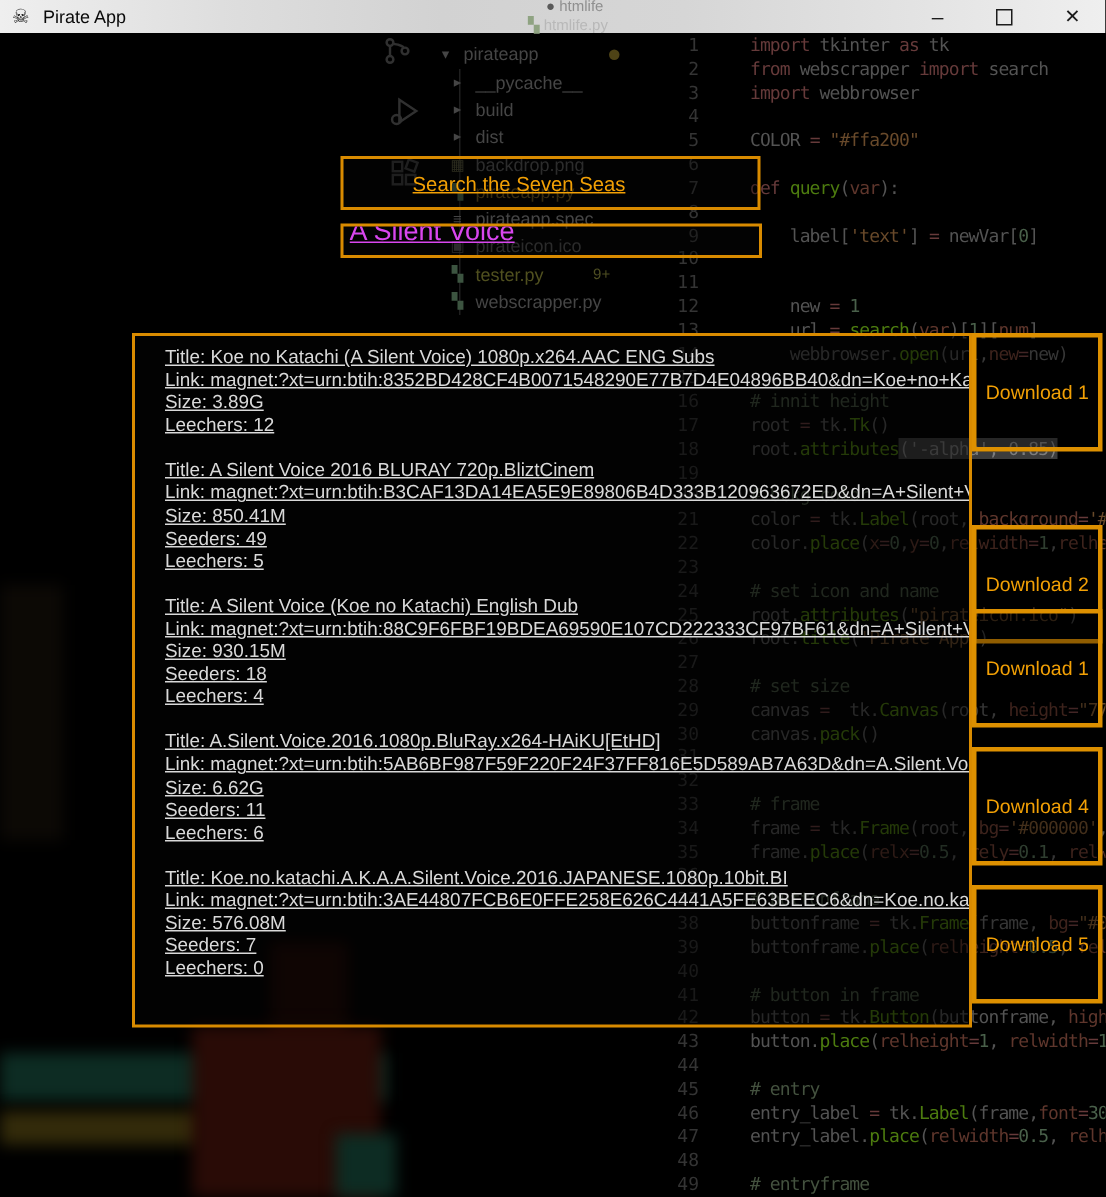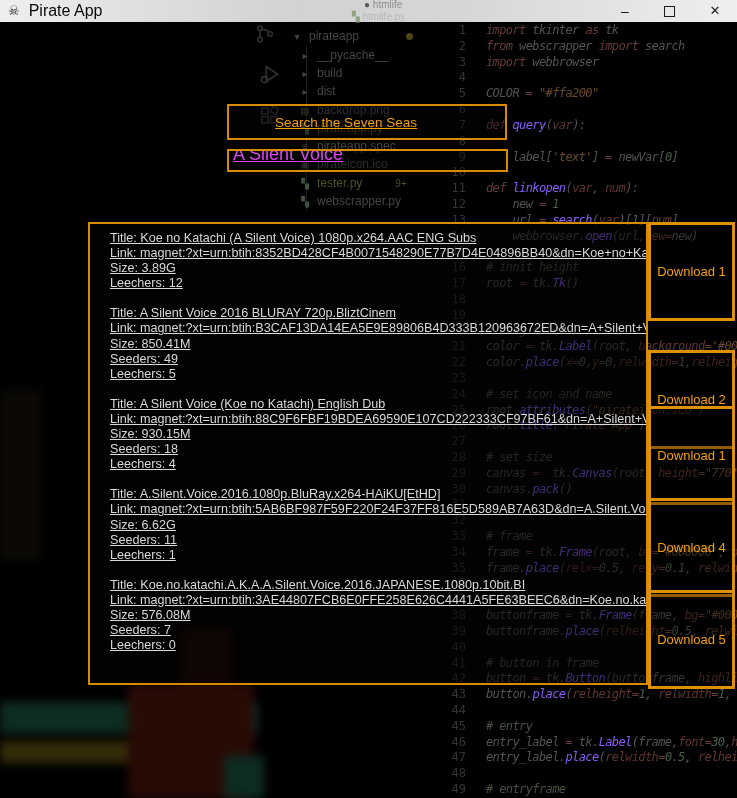--- a/index.html
+++ b/index.html
@@ -7,21 +7,21 @@
        font-family:"Liberation Sans",sans-serif;}
 
   
   .blob{position:absolute;filter:blur(5px);}
 
   
   #titlebar{position:absolute;left:0;top:0;width:737px;height:22px;z-index:40;
     background:linear-gradient(90deg,#efefef 0%,#dedede 20%,#d2d2d2 40%,#d6d6d6 62%,#e4e4e4 84%,#efefef 100%);
     display:flex;align-items:center;}
   #app-icon{font-size:13px;color:#141414;margin-left:8px;line-height:22px;}
-  #win-title{font-size:16px;color:#0a0a0a;margin-left:9px;}
+  #win-title{font-size:12px;color:#0a0a0a;margin-left:9px;}
   .winbtn{position:absolute;top:0;height:22px;width:34px;text-align:center;line-height:22px;
           font-size:12px;color:#1c1c1c;cursor:default;}
   #btn-min{left:608px;font-size:14px;}
   #btn-max{left:652px;}
   #btn-max .sq{display:inline-block;width:9px;height:9px;border:1.2px solid #1c1c1c;margin-top:6px;}
   #btn-close{left:698px;font-size:13px;}
   .ghost{position:absolute;font-size:10px;white-space:nowrap;}
 
   
   #vscode{position:absolute;inset:0;z-index:10;}
@@ -34,45 +34,45 @@
   .f-olive{color:#50501f;}
   .f-green-ic{color:#3c5440;}
   .badge{font-size:10px;margin-left:26px;color:#4e4e22;}
   .dotbadge{width:7px;height:7px;border-radius:50%;background:#4e4316;display:inline-block;margin-left:40px;}
 
   
   #code-layer{position:absolute;left:440px;top:23px;width:300px;
     font-family:"DejaVu Sans Mono",monospace;font-size:12px;letter-spacing:-0.6px;}
   .cl{height:15.82px;line-height:15.82px;white-space:pre;display:flex;}
   .ln{width:26px;text-align:right;color:#343434;flex:0 0 26px;letter-spacing:0;}
-  .lc{margin-left:20px;font-style:italic;}
+  .lc{margin-left:34px;}
   .t-p{color:#535353;}
   .t-k{color:#663a3a;}
-  .t-f{color:#8b5cf6;}
+  .t-f{color:#4d7c0f;}
   .t-s{color:#68492a;}
   .t-c{color:#44523f;}
   .t-n{color:#49604a;}
   .t-a{color:#5f362c;}
   .t-b{color:#7d7d7d;background:#3c3c3c;}
 
   
   .appw{z-index:20;text-decoration:underline;}
   #search-btn{position:absolute;left:227px;top:104px;width:280px;height:36px;box-sizing:border-box;
     border:2px solid #d98b00;background:rgba(4,4,4,0.38);color:#f2a005;font-size:13.5px;
     display:flex;align-items:center;justify-content:center;padding-right:48px;cursor:pointer;}
   #entry{position:absolute;left:227px;top:149px;width:281px;height:23px;box-sizing:border-box;
     border:2px solid #d98b00;background:rgba(8,8,8,0.42);color:#d946ef;font-size:18px;
     font-family:"Liberation Sans",sans-serif;padding:0 0 12px 4px;outline:none;}
   #results{position:absolute;left:88px;top:222px;width:560px;height:463px;box-sizing:border-box;
     border:2px solid #d98b00;background:rgba(3,3,3,0.55);overflow:hidden;
     padding:7px 0 0 20px;color:#d9d9d9;font-size:12.6px;}
   #results .entry{margin-bottom:15px;}
   #results .rl{height:15.1px;line-height:15.1px;white-space:nowrap;}
   #btnframe{position:absolute;left:648px;top:222px;width:87px;height:463px;box-sizing:border-box;}
-  .dlcell{position:absolute;left:0;width:87px;height:99px;box-sizing:border-box;
+  .dlcell{position:absolute;left:0;width:87px;height:79px;box-sizing:border-box;
     border:3px solid #dd9000;background:rgba(0,0,0,0.35);
     display:flex;align-items:center;justify-content:center;
     color:#f2a005;font-size:13px;cursor:pointer;}
 </style>
 </head>
 <body>
 
 <div>
   <div class="blob" style="left:0;top:702px;width:258px;height:32px;background:#0d2c23;"></div>
   <div class="blob" style="left:0;top:741px;width:136px;height:22px;background:#332b0a;"></div>
@@ -157,28 +157,28 @@
       <div class="cl"><span class="ln">1</span><span class="lc"><span class="t-k">import</span><span class="t-p"> tkinter </span><span class="t-k">as</span><span class="t-p"> tk</span></span></div>
       <div class="cl"><span class="ln">2</span><span class="lc"><span class="t-k">from</span><span class="t-p"> webscrapper </span><span class="t-k">import</span><span class="t-p"> search</span></span></div>
       <div class="cl"><span class="ln">3</span><span class="lc"><span class="t-k">import</span><span class="t-p"> webbrowser</span></span></div>
       <div class="cl"><span class="ln">4</span><span class="lc"></span></div>
       <div class="cl"><span class="ln">5</span><span class="lc"><span class="t-p">COLOR </span><span class="t-k">=</span><span class="t-p"> </span><span class="t-s">"#ffa200"</span></span></div>
       <div class="cl"><span class="ln">6</span><span class="lc"></span></div>
       <div class="cl"><span class="ln">7</span><span class="lc"><span class="t-k">def</span><span class="t-f"> query</span><span class="t-p">(</span><span class="t-a">var</span><span class="t-p">):</span></span></div>
       <div class="cl"><span class="ln">8</span></div>
       <div class="cl"><span class="ln">9</span><span class="lc"><span class="t-p">    label[</span><span class="t-s">'text'</span><span class="t-p">] </span><span class="t-k">=</span><span class="t-p"> newVar[</span><span class="t-n">0</span><span class="t-p">]</span></span></div>
       <div class="cl"><span class="ln">10</span><span class="lc"></span></div>
-      <div class="cl"><span class="ln">11</span><span class="lc"><span class="t-k">def</span><span class="t-f"> linkopen</span><span class="t-p">(</span><span class="t-a">var</span><span class="t-p">, </span><span class="t-a">num</span><span class="t-p">):</span></span></div>
+      <div class="cl"><span class="ln">11</span></div>
       <div class="cl"><span class="ln">12</span><span class="lc"><span class="t-p">    new </span><span class="t-k">=</span><span class="t-p"> </span><span class="t-n">1</span></span></div>
       <div class="cl"><span class="ln">13</span><span class="lc"><span class="t-p">    url </span><span class="t-k">=</span><span class="t-p"> </span><span class="t-f">search</span><span class="t-p">(</span><span class="t-a">var</span><span class="t-p">)[</span><span class="t-n">1</span><span class="t-p">][</span><span class="t-a">num</span><span class="t-p">]</span></span></div>
       <div class="cl"><span class="ln">14</span><span class="lc"><span class="t-p">    webbrowser.</span><span class="t-f">open</span><span class="t-p">(url,</span><span class="t-a">new</span><span class="t-k">=</span><span class="t-p">new)</span></span></div>
       <div class="cl"><span class="ln">15</span><span class="lc"></span></div>
       <div class="cl"><span class="ln">16</span><span class="lc"><span class="t-c"># innit height</span></span></div>
       <div class="cl"><span class="ln">17</span><span class="lc"><span class="t-p">root </span><span class="t-k">=</span><span class="t-p"> tk.</span><span class="t-f">Tk</span><span class="t-p">()</span></span></div>
-      <div class="cl"><span class="ln">18</span></div>
+      <div class="cl"><span class="ln">18</span><span class="lc"><span class="t-p">root.</span><span class="t-f">attributes</span><span class="t-b">('-alpha', 0.85)</span></span></div>
       <div class="cl"><span class="ln">19</span><span class="lc"></span></div>
       <div class="cl"><span class="ln">20</span><span class="lc"><span class="t-c"># bckg color</span></span></div>
       <div class="cl"><span class="ln">21</span><span class="lc"><span class="t-p">color </span><span class="t-k">=</span><span class="t-p"> tk.</span><span class="t-f">Label</span><span class="t-p">(root, </span><span class="t-a">background</span><span class="t-k">=</span><span class="t-s">'#000</span></span></div>
       <div class="cl"><span class="ln">22</span><span class="lc"><span class="t-p">color.</span><span class="t-f">place</span><span class="t-p">(</span><span class="t-a">x</span><span class="t-k">=</span><span class="t-n">0</span><span class="t-p">,</span><span class="t-a">y</span><span class="t-k">=</span><span class="t-n">0</span><span class="t-p">,</span><span class="t-a">relwidth</span><span class="t-k">=</span><span class="t-n">1</span><span class="t-p">,</span><span class="t-a">relheigh</span></span></div>
       <div class="cl"><span class="ln">23</span><span class="lc"></span></div>
       <div class="cl"><span class="ln">24</span><span class="lc"><span class="t-c"># set icon and name</span></span></div>
       <div class="cl"><span class="ln">25</span><span class="lc"><span class="t-p">root.</span><span class="t-f">attributes</span><span class="t-p">(</span><span class="t-s">"pirateicon.ico"</span><span class="t-p">)</span></span></div>
       <div class="cl"><span class="ln">26</span><span class="lc"><span class="t-p">root.</span><span class="t-f">title</span><span class="t-p">(</span><span class="t-s">'Pirate App'</span><span class="t-p">)</span></span></div>
       <div class="cl"><span class="ln">27</span><span class="lc"></span></div>
       <div class="cl"><span class="ln">28</span><span class="lc"><span class="t-c"># set size</span></span></div>
@@ -229,21 +229,21 @@
     <div class="rl">Link: magnet:?xt=urn:btih:88C9F6FBF19BDEA69590E107CD222333CF97BF61&amp;dn=A+Silent+Voice+%28</div>
     <div class="rl">Size: 930.15M</div>
     <div class="rl">Seeders: 18</div>
     <div class="rl">Leechers: 4</div>
   </div>
   <div class="entry">
     <div class="rl">Title: A.Silent.Voice.2016.1080p.BluRay.x264-HAiKU[EtHD]</div>
     <div class="rl">Link: magnet:?xt=urn:btih:5AB6BF987F59F220F24F37FF816E5D589AB7A63D&amp;dn=A.Silent.Voice.2016.10</div>
     <div class="rl">Size: 6.62G</div>
     <div class="rl">Seeders: 11</div>
-    <div class="rl">Leechers: 1</div>
+    <div class="rl">Leechers: 6</div>
   </div>
   <div class="entry">
     <div class="rl">Title: Koe.no.katachi.A.K.A.A.Silent.Voice.2016.JAPANESE.1080p.10bit.BI</div>
     <div class="rl">Link: magnet:?xt=urn:btih:3AE44807FCB6E0FFE258E626C4441A5FE63BEEC6&amp;dn=Koe.no.katachi.A.K.A</div>
     <div class="rl">Size: 576.08M</div>
     <div class="rl">Seeders: 7</div>
     <div class="rl">Leechers: 0</div>
   </div>
 </div>
 

